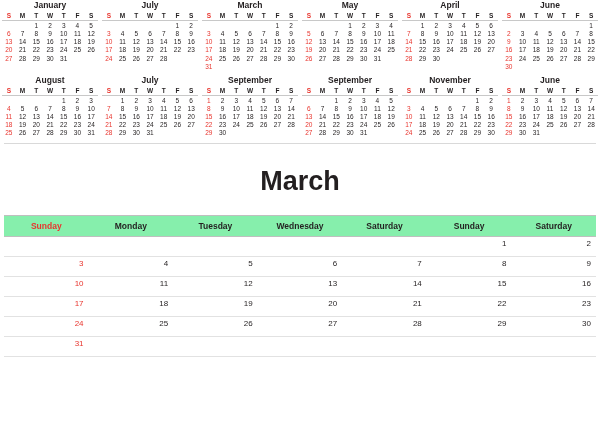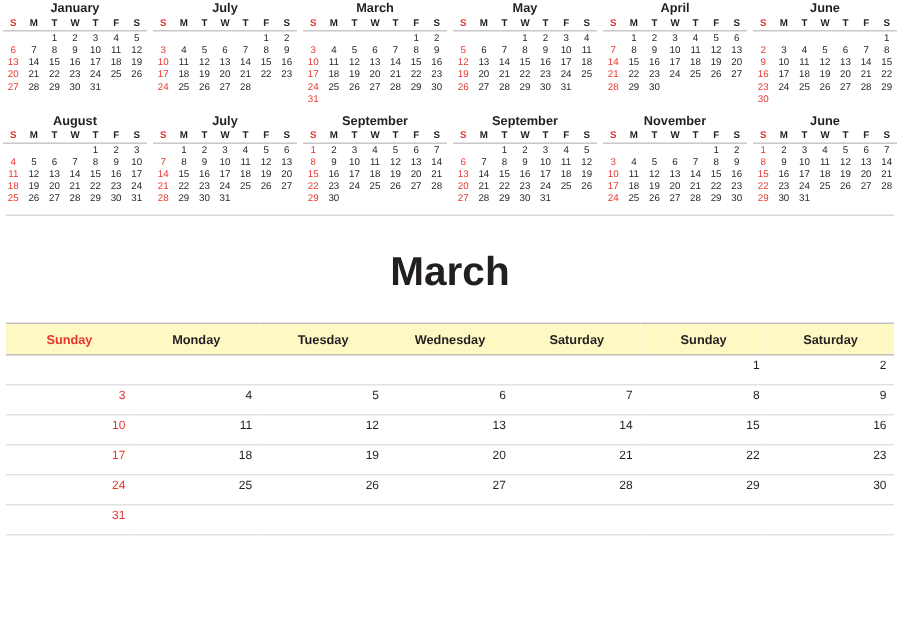--- a/index.html
+++ b/index.html
@@ -95,21 +95,21 @@
     table-layout: fixed;
   }
   .big-cal th {
     font-size: 8.5px;
     font-weight: bold;
     text-align: center;
     padding: 5px 0 5px 0;
     border-top: 1px solid #bfbfbf;
     border-bottom: 1px solid #bfbfbf;
     color: #231f20;
-    background: #fef9c3;
+    background: #86efac;
   }
   .big-cal th.sun { color: #e8352e; }
   .big-cal td {
     height: 17px;
     font-size: 8px;
     text-align: right;
     vertical-align: top;
     padding: 2px 5px 0 0;
     border-bottom: 1px solid #e2e2e2;
     color: #231f20;

